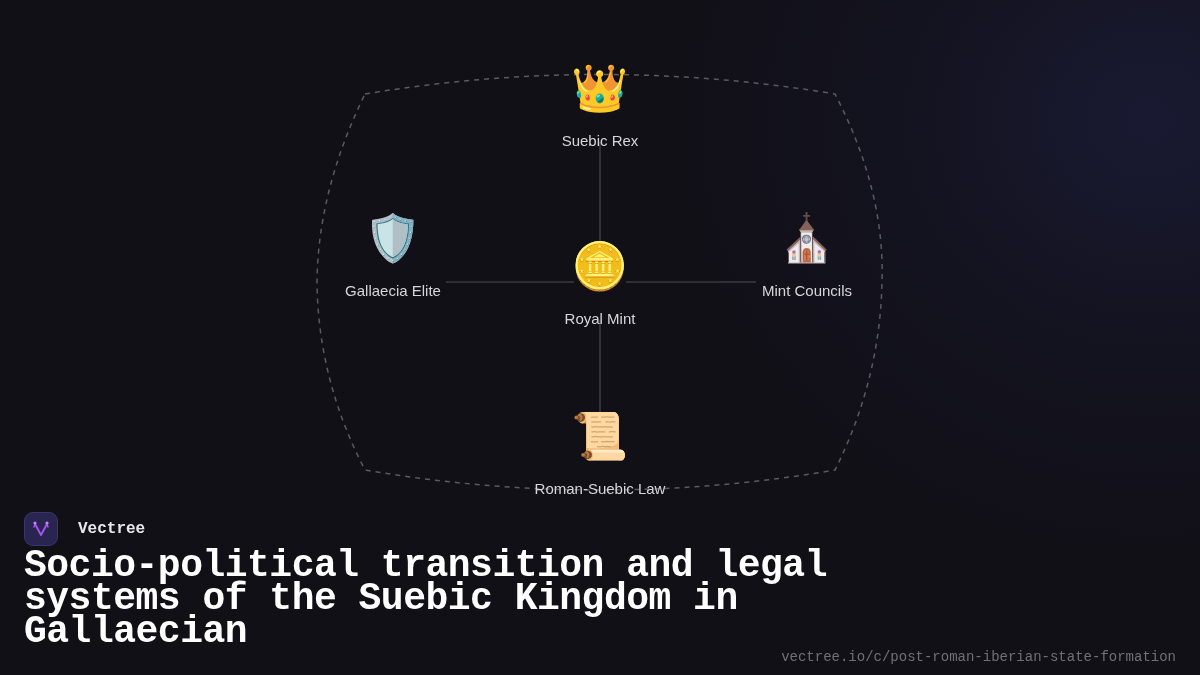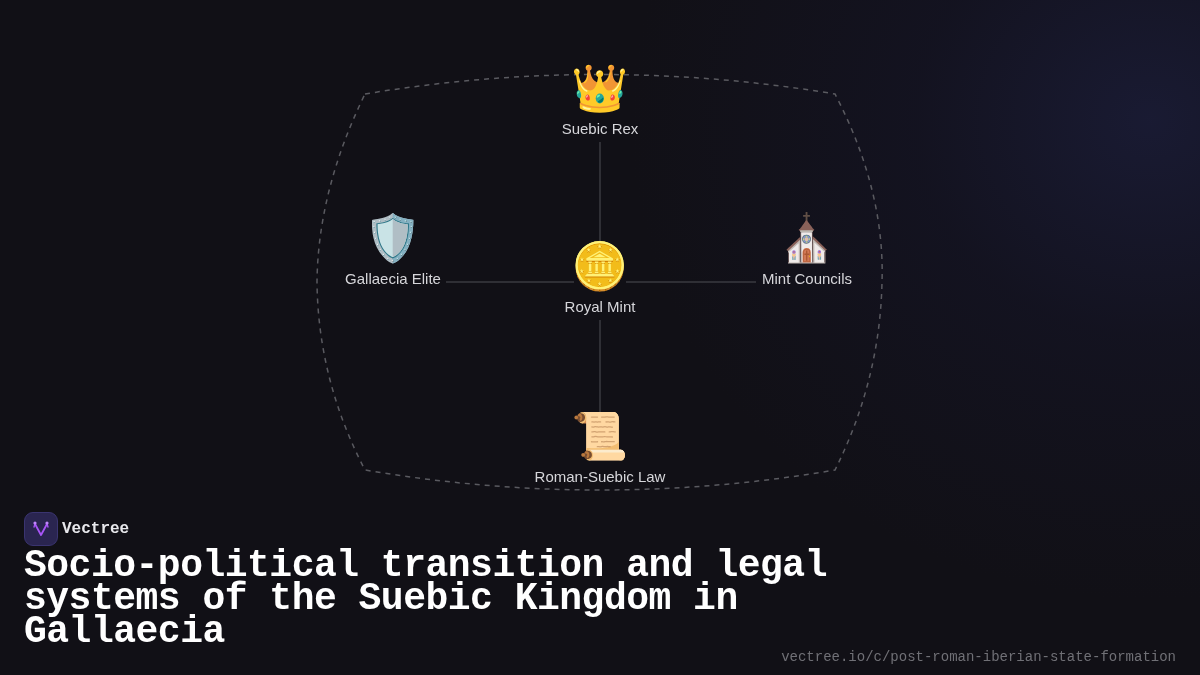--- a/index.html
+++ b/index.html
@@ -37,33 +37,33 @@
       align-items: center;
       transform: translateX(-50%);
     }
     .node .emoji {
       font-size: 46px;
       line-height: 52px;
       height: 52px;
       font-family: "DejaVu Sans", sans-serif;
     }
     .node .label {
-      margin-top: 6px;
+      margin-top: 18px;
       font-size: 15px;
       color: #d6d6da;
       white-space: nowrap;
       font-family: "Liberation Sans", sans-serif;
     }
     .brand {
       position: absolute;
       left: 24px;
       top: 512px;
       display: flex;
       align-items: center;
-      gap: 4px;
+      gap: 20px;
     }
     .brand-logo {
       width: 34px;
       height: 34px;
       border-radius: 9px;
       background: #2a2550;
       border: 1px solid #3a3470;
       box-sizing: border-box;
       display: flex;
       align-items: center;
@@ -150,15 +150,15 @@
     <svg width="20" height="20" viewBox="0 0 20 20">
       <path d="M4 5 L10 16 L16 5" fill="none" stroke="#a855f7" stroke-width="1.8" stroke-linecap="round" stroke-linejoin="round"></path>
       <path d="M4 5 L3 8 M16 5 L17 8" fill="none" stroke="#a855f7" stroke-width="1.4" stroke-linecap="round"></path>
       <circle cx="4" cy="4" r="1.6" fill="#c084fc"></circle>
       <circle cx="16" cy="4" r="1.6" fill="#c084fc"></circle>
     </svg>
   </div>
   <span class="brand-name">Vectree</span>
 </div>
 
-<h1 class="title">Socio-political transition and legal systems of the Suebic Kingdom in Gallaecia</h1>
+<h1 class="title">Socio-political transition and legal systems of the Suebic Kingdom in Gallaecian</h1>
 
 <div class="url">vectree.io/c/post-roman-iberian-state-formation</div>
 
 </body></html>

